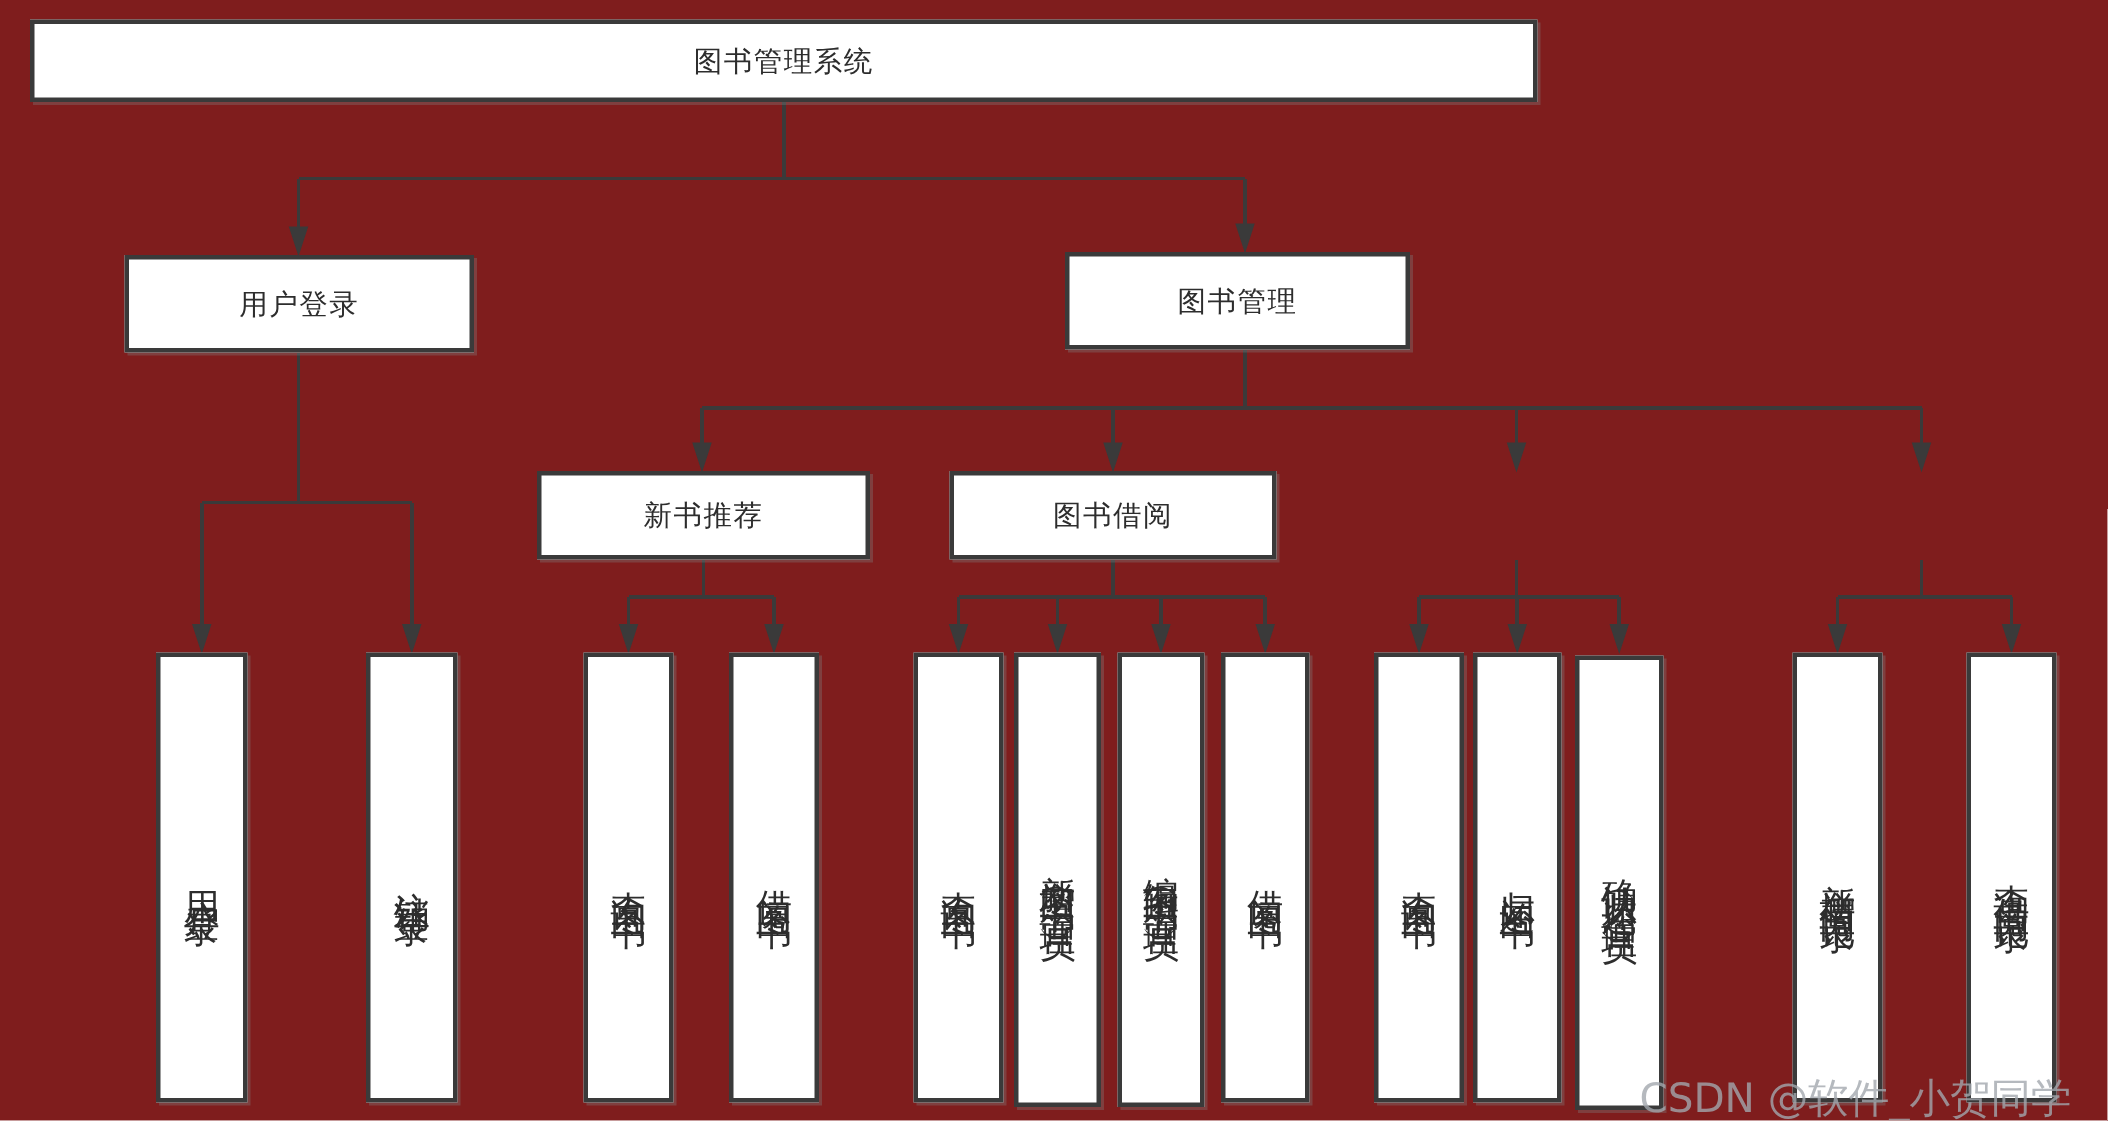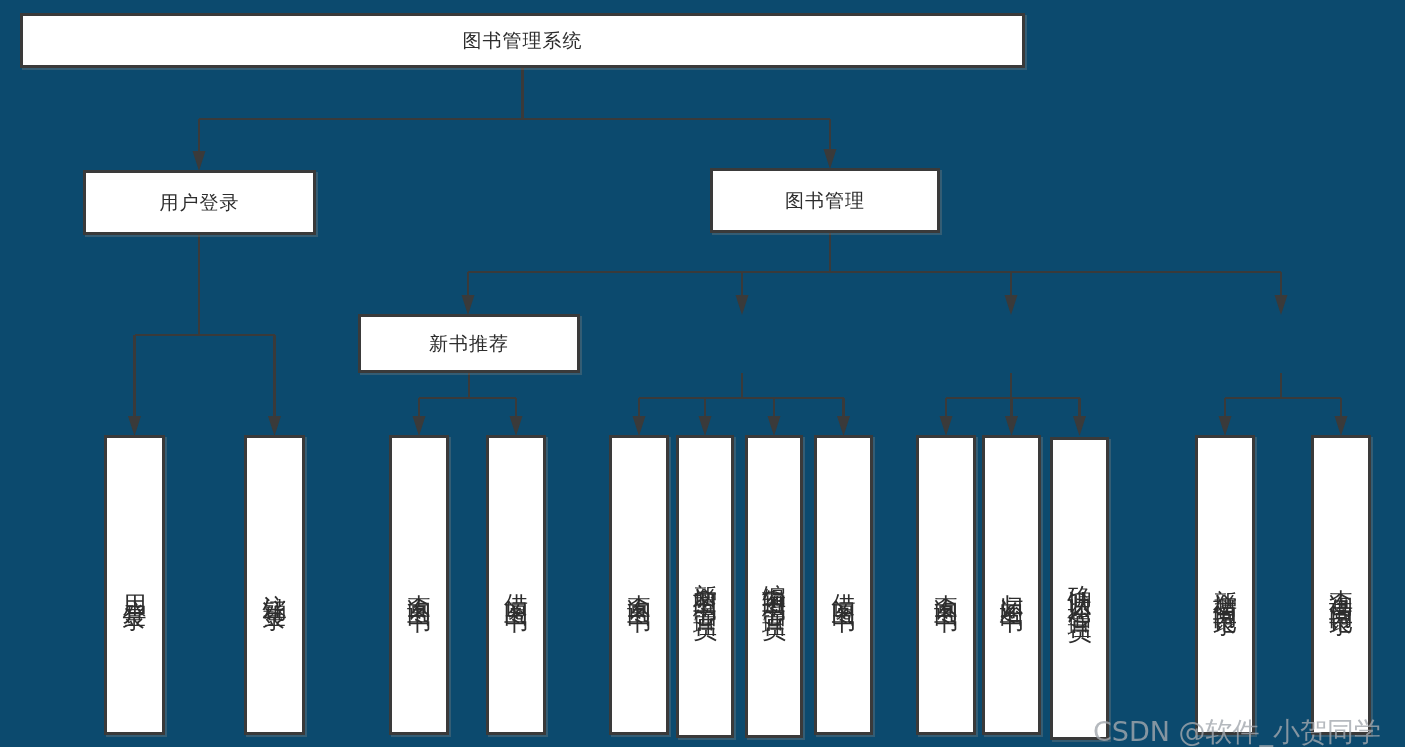--- a/index.html
+++ b/index.html
@@ -4,21 +4,21 @@
 <style>
   html, body {
     margin: 0;
     padding: 0;
     background: #ffffff;
   }
   #canvas {
     position: relative;
     width: 1405px;
     height: 747px;
-    background: #0c4a6e;
+    background: #7f1d1d;
     overflow: hidden;
     font-family: "DejaVu Sans", sans-serif;
   }
   #connectors {
     position: absolute;
     left: 0;
     top: 0;
     z-index: 1;
   }
   .node {
@@ -105,20 +105,23 @@
   <div class="node h" style="left:83px;top:170px;width:233px;height:65px">
     <span class="lbl">用户登录</span>
   </div>
   <div class="node h" style="left:358px;top:314px;width:222px;height:59px">
     <span class="lbl">新书推荐</span>
   </div>
 
   <div class="node h" style="left:710px;top:168px;width:230px;height:65px">
     <span class="lbl">图书管理</span>
   </div>
+  <div class="node h" style="left:633px;top:314px;width:218px;height:59px">
+    <span class="lbl">图书借阅</span>
+  </div>
 
   <div class="node v" style="left:104px;top:435px;width:61px;height:300px">
     <span class="lbl">用户登录</span>
   </div>
   <div class="node v" style="left:244px;top:435px;width:61px;height:300px">
     <span class="lbl">注销登录</span>
   </div>
 
   <div class="node v" style="left:389px;top:435px;width:60px;height:300px">
     <span class="lbl">查询图书</span>

